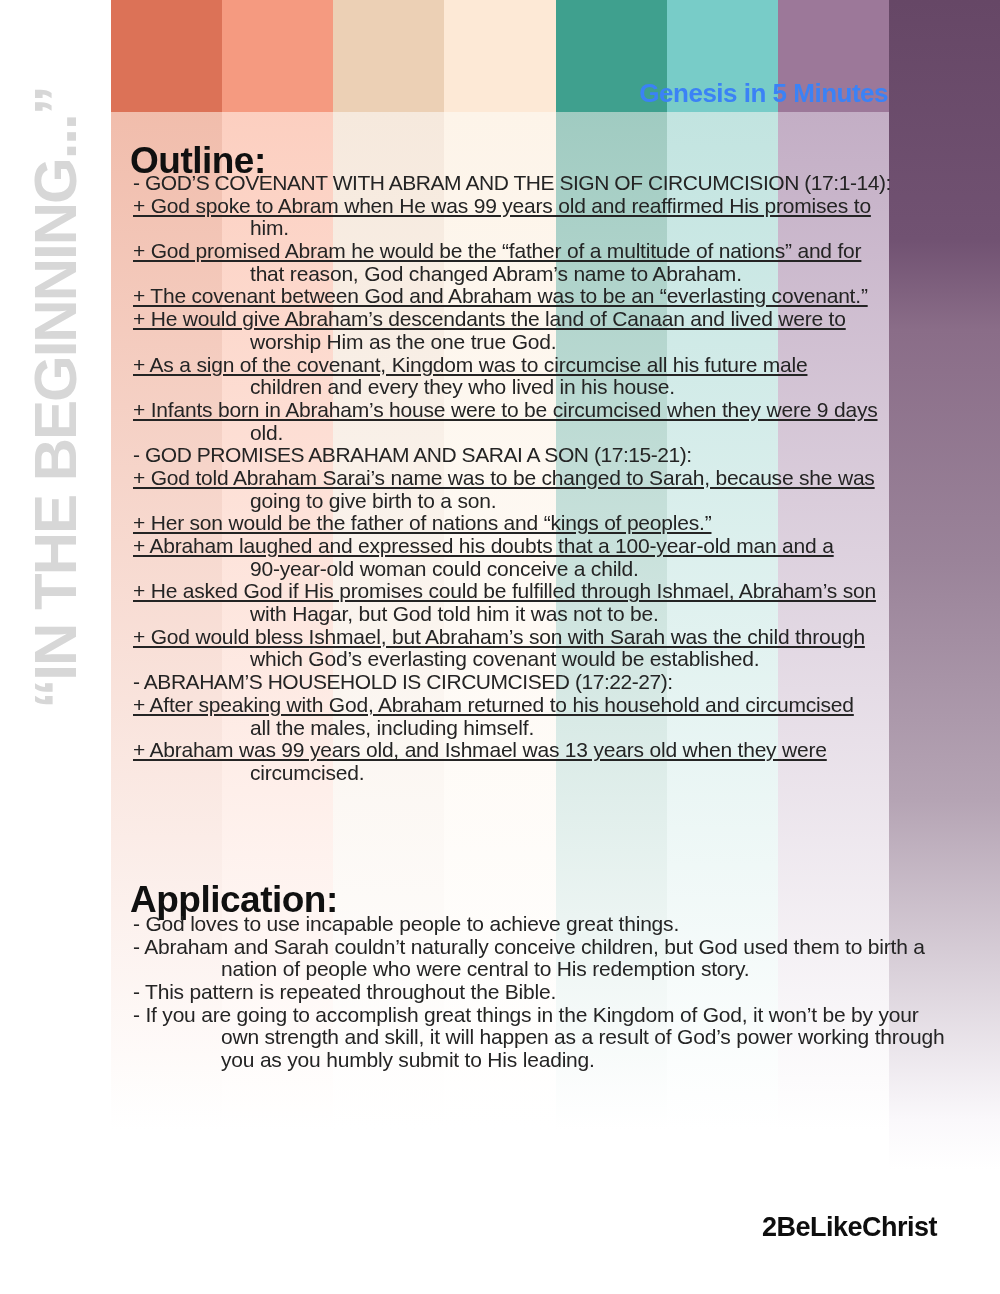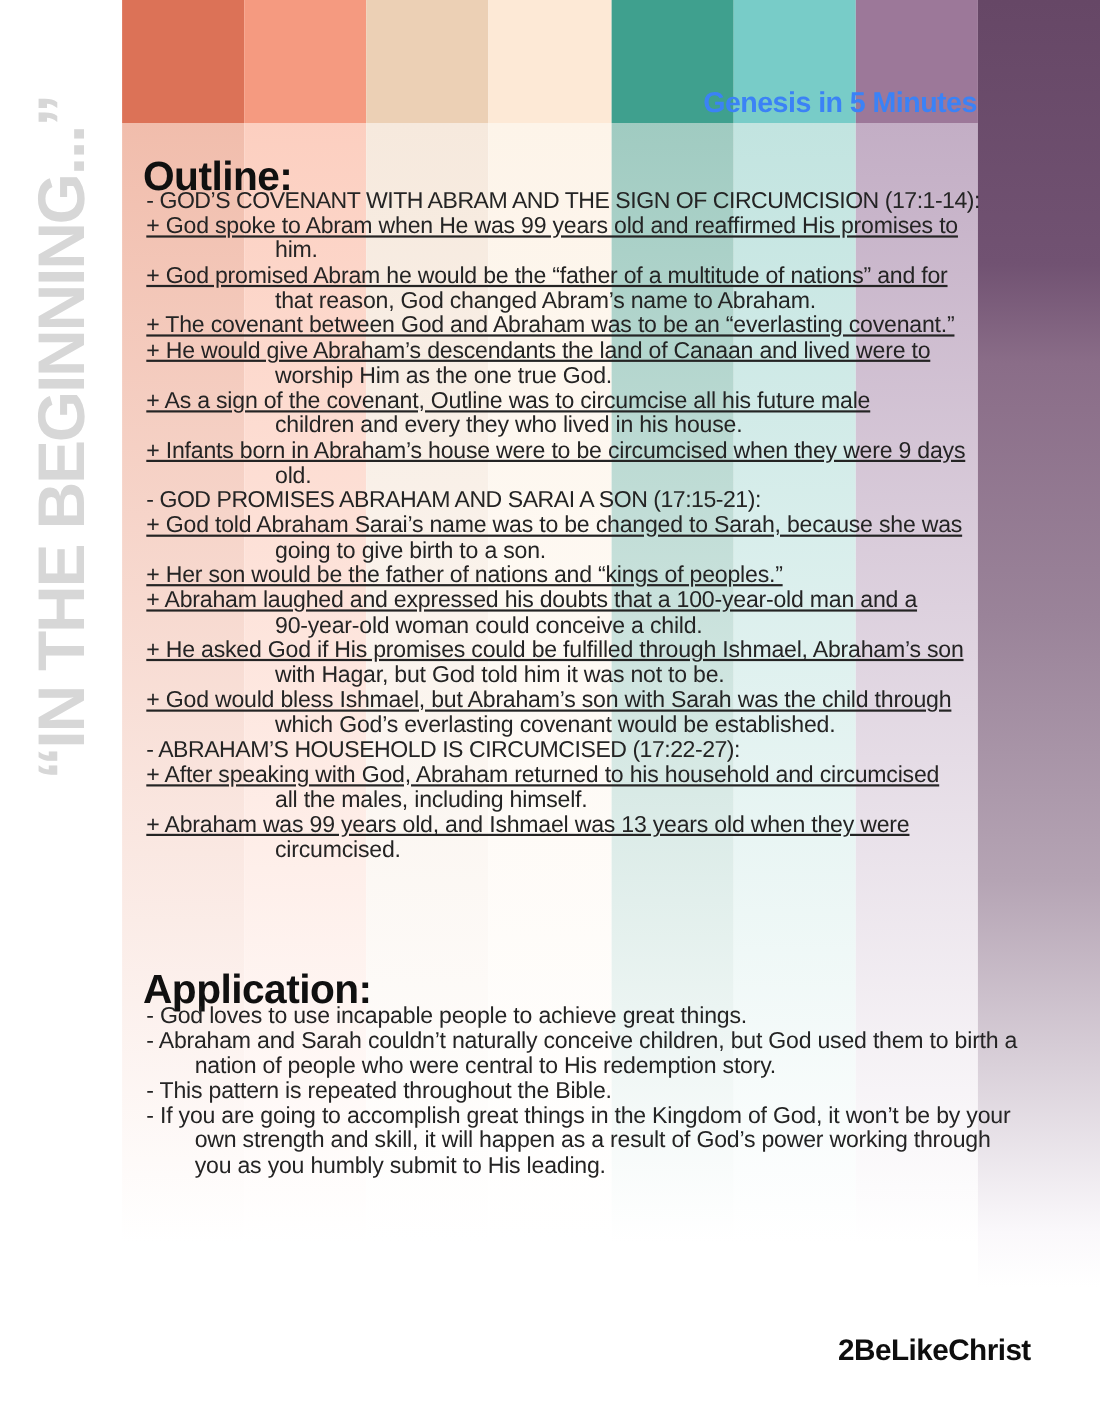--- a/index.html
+++ b/index.html
@@ -32,21 +32,21 @@
 
   .textblock{position:absolute;left:133px;right:0;color:#242424;font-size:21px;
     line-height:22.7px;letter-spacing:-0.2px;}
   .tb-outline{top:172px;}
   .tb-application{top:913px;}
   .ln{white-space:nowrap;height:22.7px;}
   .o1{margin-left:0;letter-spacing:-0.45px;}
   .o2{text-decoration:underline;}
   .o2c{margin-left:117px;}
   .a1{margin-left:0;}
-  .ac{margin-left:44px;}
+  .ac{margin-left:88px;}
 
   .brand{position:absolute;top:1212px;right:63px;font-size:27px;font-weight:bold;
     letter-spacing:-0.5px;color:#0e0e0e;white-space:nowrap;}
 </style>
 </head>
 <body>
 
 <div class="page">
 
   <div class="st s2"></div>
@@ -65,21 +65,21 @@
   <div class="heading h-outline">Outline:</div>
   <div class="textblock tb-outline">
     <div class="ln o1">- GOD’S COVENANT WITH ABRAM AND THE SIGN OF CIRCUMCISION (17:1-14):</div>
     <div class="ln o2">+ God spoke to Abram when He was 99 years old and reaffirmed His promises to</div>
     <div class="ln o2c">him.</div>
     <div class="ln o2">+ God promised Abram he would be the “father of a multitude of nations” and for</div>
     <div class="ln o2c">that reason, God changed Abram’s name to Abraham.</div>
     <div class="ln o2">+ The covenant between God and Abraham was to be an “everlasting covenant.”</div>
     <div class="ln o2">+ He would give Abraham’s descendants the land of Canaan and lived were to</div>
     <div class="ln o2c">worship Him as the one true God.</div>
-    <div class="ln o2">+ As a sign of the covenant, Outline was to circumcise all his future male</div>
+    <div class="ln o2">+ As a sign of the covenant, Kingdom was to circumcise all his future male</div>
     <div class="ln o2c">children and every they who lived in his house.</div>
     <div class="ln o2">+ Infants born in Abraham’s house were to be circumcised when they were 9 days</div>
     <div class="ln o2c">old.</div>
     <div class="ln o1">- GOD PROMISES ABRAHAM AND SARAI A SON (17:15-21):</div>
     <div class="ln o2">+ God told Abraham Sarai’s name was to be changed to Sarah, because she was</div>
     <div class="ln o2c">going to give birth to a son.</div>
     <div class="ln o2">+ Her son would be the father of nations and “kings of peoples.”</div>
     <div class="ln o2">+ Abraham laughed and expressed his doubts that a 100-year-old man and a</div>
     <div class="ln o2c">90-year-old woman could conceive a child.</div>
     <div class="ln o2">+ He asked God if His promises could be fulfilled through Ishmael, Abraham’s son</div>

